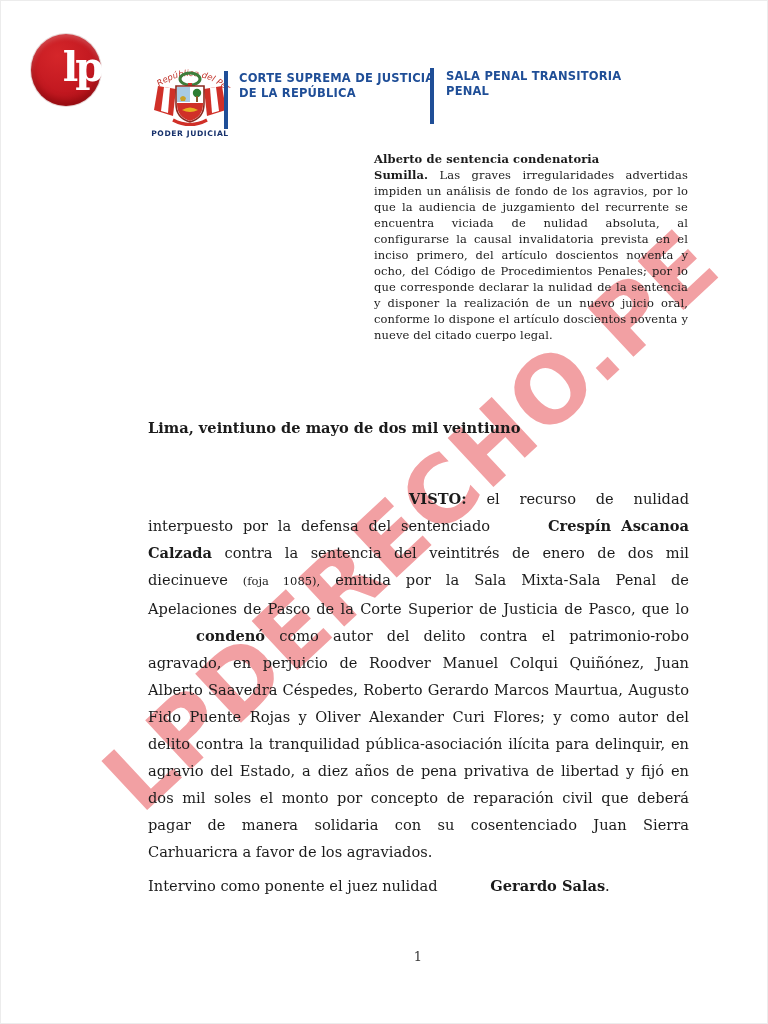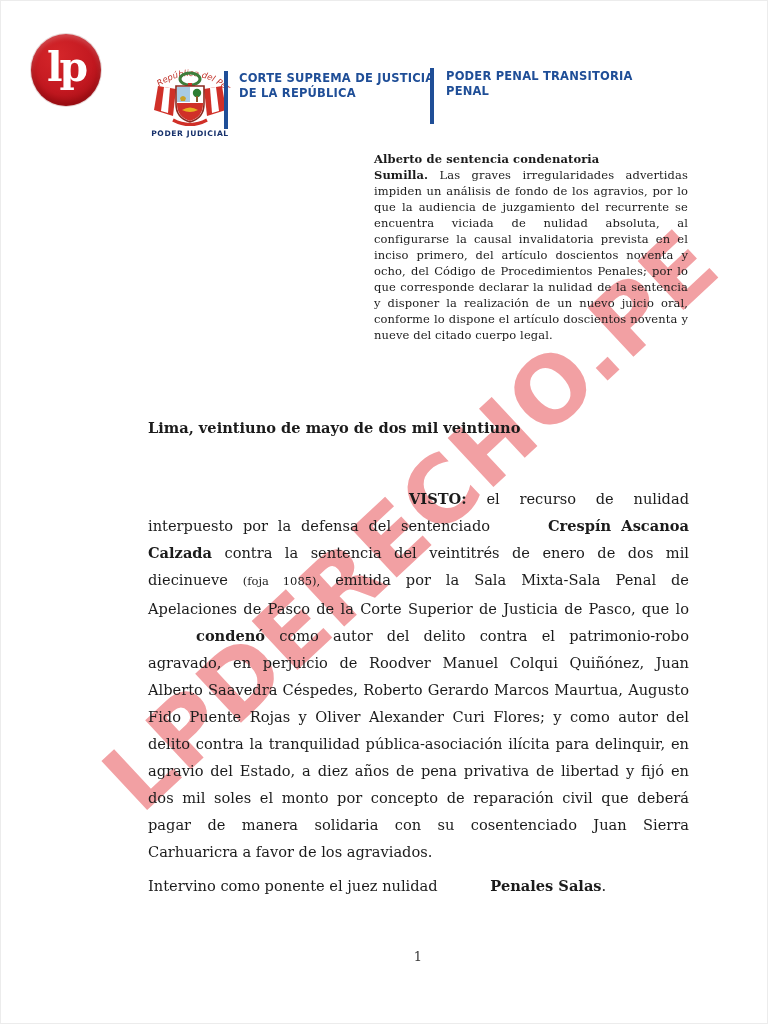--- a/index.html
+++ b/index.html
@@ -12,21 +12,21 @@
   .watermark { position:absolute; left:410px; top:520px; z-index:0;
     transform:translate(-50%,-50%) rotate(-43deg);
     font-family:"DejaVu Sans", sans-serif; font-weight:700; font-size:92px;
     color:#f2a0a3; white-space:nowrap; letter-spacing:1px; user-select:none; }
 
   
   .hdr-item { position:absolute; z-index:1; }
   .lp-logo { left:30px; top:33px; width:70px; height:72px; border-radius:50%;
     background:radial-gradient(circle at 38% 30%, #d5262a 0%, #c21820 55%, #a30e15 100%);
     box-shadow:inset 0 -5px 7px rgba(110,0,5,.45), inset 0 3px 5px rgba(255,255,255,.22), 0 0 0 1px #e6d6d6;
-    display:flex; align-items:center; justify-content:center; }
+    display:flex; align-items:center; justify-content:flex-end; }
   .lp-logo span { font-family:"DejaVu Serif", serif; font-weight:700; font-size:41px;
     color:#fff; letter-spacing:-3px; margin-top:-6px; }
   .emblem { left:144px; top:53px; width:90px; height:84px; }
   .vbar { width:4px; background:#1f4e97; }
   .vbar-1 { left:223px; top:70px; height:58px; }
   .vbar-2 { left:429px; top:67px; height:56px; }
   .hblock { font-family:"DejaVu Sans", sans-serif; font-weight:700; font-size:11.5px;
     color:#1f4e97; line-height:14.6px; letter-spacing:.2px; white-space:nowrap; }
   .hblock-left  { left:238px; top:70px; }
   .hblock-right { left:445px; top:68px; }
@@ -99,34 +99,34 @@
   <div class="hdr-item vbar vbar-1"></div>
 
   <div class="hdr-item hblock hblock-left">
     <div>CORTE SUPREMA DE JUSTICIA</div>
     <div>DE LA REPÚBLICA</div>
   </div>
 
   <div class="hdr-item vbar vbar-2"></div>
 
   <div class="hdr-item hblock hblock-right">
-    <div>PODER PENAL TRANSITORIA</div>
+    <div>SALA PENAL TRANSITORIA</div>
     <div>PENAL</div>
   </div>
 
   <section class="sumilla">
     <div class="s-title">Alberto de sentencia condenatoria</div>
     <p><b>Sumilla.</b><span> Las graves irregularidades advertidas impiden un análisis de fondo de los agravios, por lo que la audiencia de juzgamiento del recurrente se encuentra viciada de nulidad absoluta, al configurarse la causal invalidatoria prevista en el inciso primero, del artículo doscientos noventa y ocho, del Código de Procedimientos Penales; por lo que corresponde declarar la nulidad de la sentencia y disponer la realización de un nuevo juicio oral, conforme lo dispone el artículo doscientos noventa y nueve del citado cuerpo legal.</span></p>
   </section>
 
   <main class="main">
     <p class="date-line">Lima, veintiuno de mayo de dos mil veintiuno</p>
 
     <div class="visto-line1"><b>VISTO:</b><span> el recurso de nulidad</span></div>
 
     <p class="visto-rest"><span>interpuesto por la defensa del sentenciado </span><b>Crespín Ascanoa Calzada</b><span> contra la sentencia del veintitrés de enero de dos mil diecinueve </span><span class="small-ref">(foja 1085),</span><span> emitida por la Sala Mixta-Sala Penal de Apelaciones de Pasco de la Corte Superior de Justicia de Pasco, que lo </span><b>condenó</b><span> como autor del delito contra el patrimonio-robo agravado, en perjuicio de Roodver Manuel Colqui Quiñónez, Juan Alberto Saavedra Céspedes, Roberto Gerardo Marcos Maurtua, Augusto Fido Puente Rojas y Oliver Alexander Curi Flores; y como autor del delito contra la tranquilidad pública-asociación ilícita para delinquir, en agravio del Estado, a diez años de pena privativa de libertad y fijó en dos mil soles el monto por concepto de reparación civil que deberá pagar de manera solidaria con su cosentenciado Juan Sierra Carhuaricra a favor de los agraviados.</span></p>
 
-    <p class="ponente"><span>Intervino como ponente el juez nulidad </span><b>Penales Salas</b><span>.</span></p>
+    <p class="ponente"><span>Intervino como ponente el juez nulidad </span><b>Gerardo Salas</b><span>.</span></p>
   </main>
 
   <div class="page-number">1</div>
 
 </div>
 
 </body></html>

